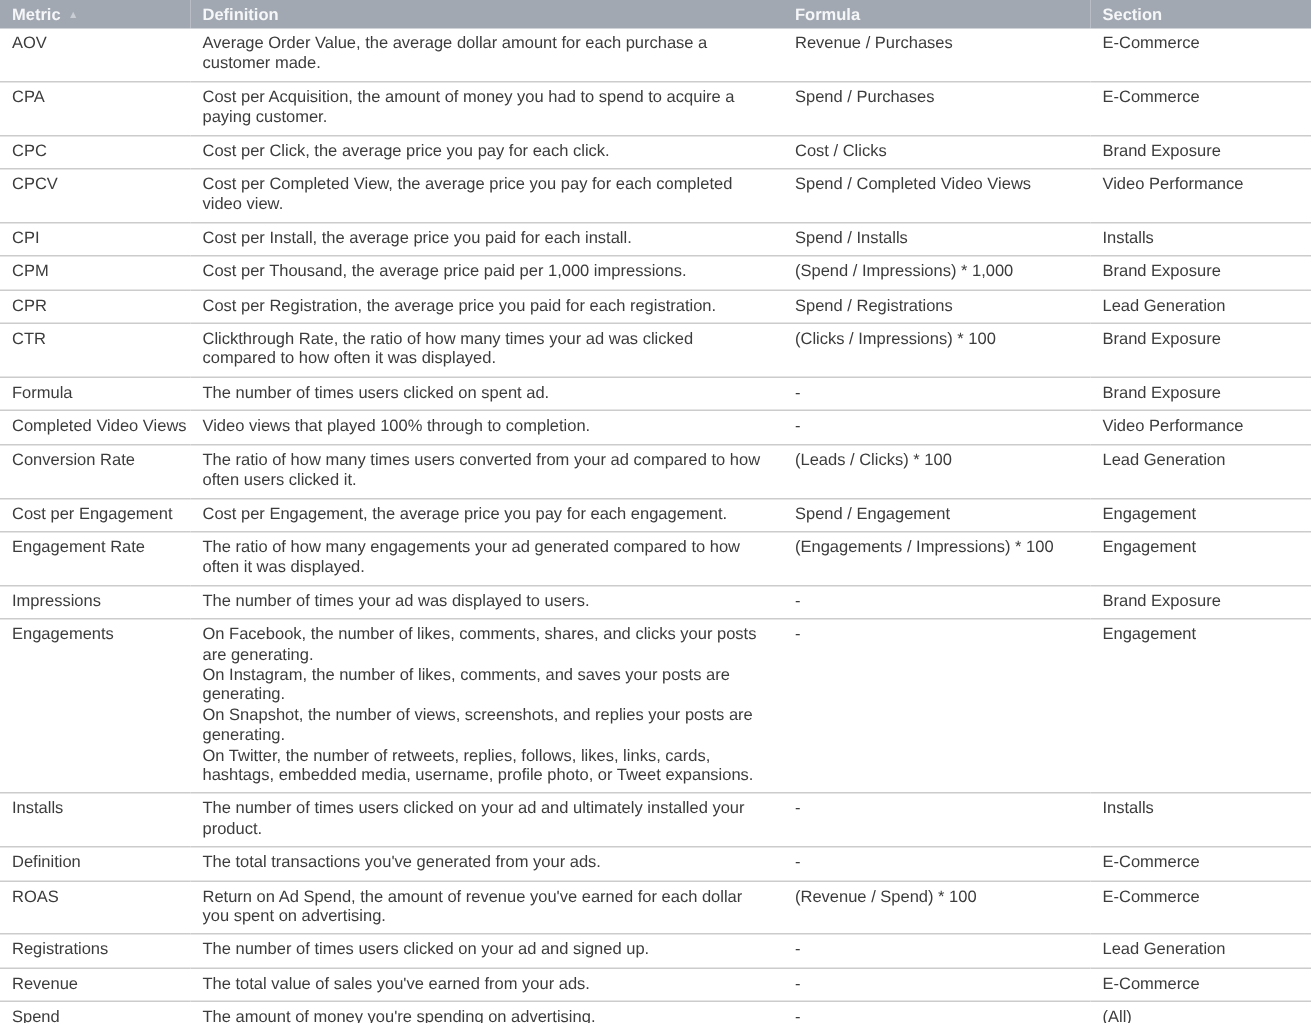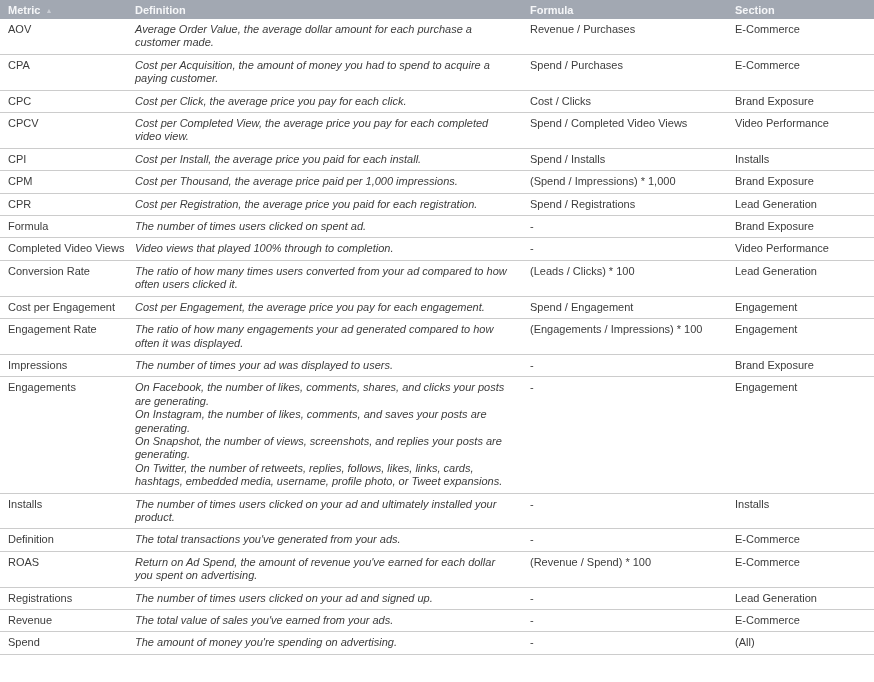--- a/index.html
+++ b/index.html
@@ -40,21 +40,21 @@
   tbody td {
     font-size: 11px;
     color: #3c3c3c;
     line-height: 1.22;
     vertical-align: top;
     padding: 4px 8px 4px 8px;
     border-bottom: 1px solid #cccccc;
     word-wrap: break-word;
   }
   td.cell-metric { padding-right: 2px; }
-  td.cell-definition { white-space: pre-line; font-style: italic; }
+  td.cell-definition { white-space: pre-line; }
 </style>
 </head>
 <body>
 
 <div class="table-wrap">
   <table class="metrics">
     <colgroup>
       <col class="c-metric">
       <col class="c-def">
       <col class="c-formula">
@@ -119,20 +119,26 @@
     <td class="cell-section">Brand Exposure</td>
   </tr>
 
   <tr>
     <td class="cell-metric">CPR</td>
     <td class="cell-definition">Cost per Registration, the average price you paid for each registration.</td>
     <td class="cell-formula">Spend / Registrations</td>
     <td class="cell-section">Lead Generation</td>
   </tr>
 
+  <tr>
+    <td class="cell-metric">CTR</td>
+    <td class="cell-definition">Clickthrough Rate, the ratio of how many times your ad was clicked compared to how often it was displayed.</td>
+    <td class="cell-formula">(Clicks / Impressions) * 100</td>
+    <td class="cell-section">Brand Exposure</td>
+  </tr>
 
   <tr>
     <td class="cell-metric">Formula</td>
     <td class="cell-definition">The number of times users clicked on spent ad.</td>
     <td class="cell-formula">-</td>
     <td class="cell-section">Brand Exposure</td>
   </tr>
 
   <tr>
     <td class="cell-metric">Completed Video Views</td>

